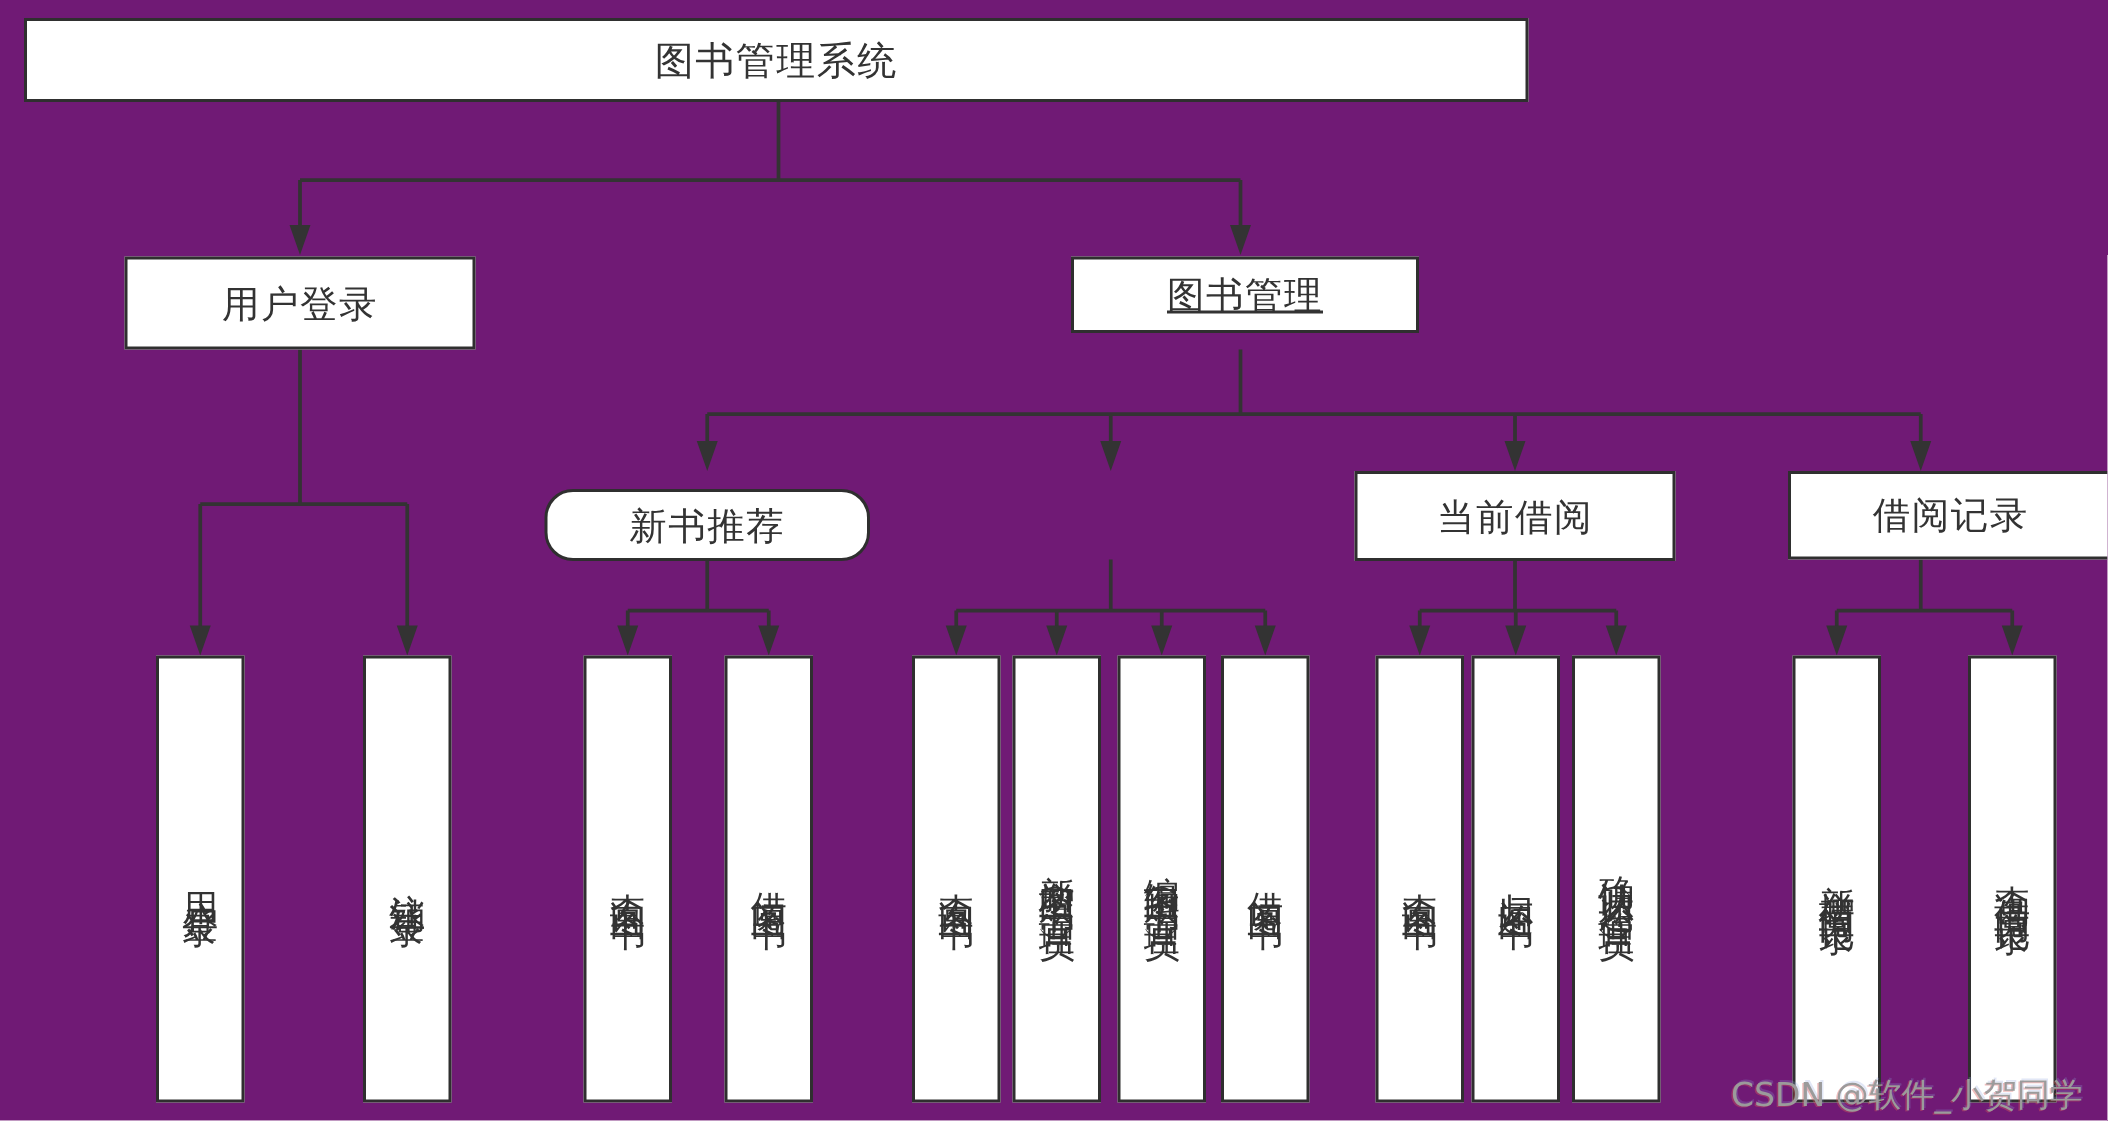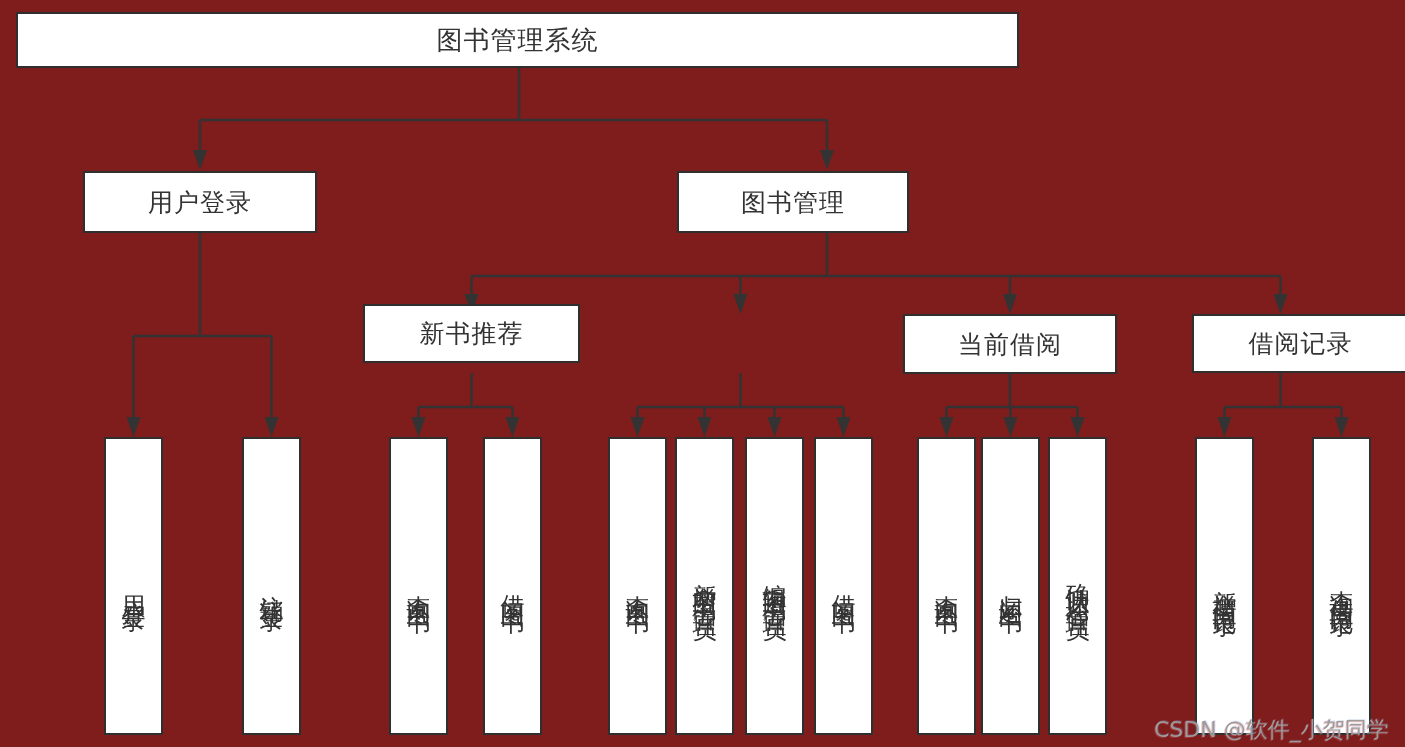--- a/index.html
+++ b/index.html
@@ -1,38 +1,38 @@
 <!DOCTYPE html>
 <html><head>
 <meta charset="utf-8">
 <style>
   html,body{margin:0;padding:0;background:#ffffff;}
   .stage{
-    position:relative;width:1405px;height:747px;background:#7f1d1d;
+    position:relative;width:1405px;height:747px;background:#701a75;
     overflow:hidden;
     font-family:"DejaVu Sans","Liberation Sans",sans-serif;
     color:#333333;
   }
   .stage svg{position:absolute;left:0;top:0;}
   .node{
     position:absolute;box-sizing:border-box;background:#ffffff;
     border:2.5px solid #2f2f2f;
     display:flex;align-items:center;justify-content:center;
     color:#333333;
   }
   .hnode{font-size:25px;letter-spacing:1px;}
   .vnode{top:437px;width:59px;height:298px;font-size:24px;}
   .vnode .vtext{
     writing-mode:vertical-rl;text-orientation:mixed;
     letter-spacing:5px;line-height:1;white-space:nowrap;
   }
   #b-root{left:16px;top:12px;width:1003px;height:56px;font-size:26px;}
   #b-login{left:83px;top:171px;width:234px;height:62px;}
-  #b-mgmt{left:677px;top:171px;width:232px;height:62px;}
-  #b-l3-1{left:363px;top:304px;width:217px;height:59px;}
+  #b-mgmt{left:714px;top:171px;width:232px;height:51px;text-decoration:underline;}
+  #b-l3-1{left:363px;top:326px;width:217px;height:48px;border-radius:19px;}
   #b-l3-2{left:633px;top:314px;width:215px;height:59px;}
   #b-l3-3{left:903px;top:314px;width:214px;height:60px;}
   #b-l3-4{left:1172px;top:314px;width:217px;height:59px;margin-left:20px;}
   #b-f1{left:104px;}  #b-f2{left:242px;}
   #b-f3{left:389px;}  #b-f4{left:483px;}
   #b-f5{left:608px;}  #b-f6{left:675px;}
   #b-f7{left:745px;}  #b-f8{left:814px;}
   #b-f9{left:917px;}  #b-f10{left:981px;}
   #b-f11{left:1048px;} #b-f12{left:1195px;} #b-f13{left:1312px;}
   .watermark{

